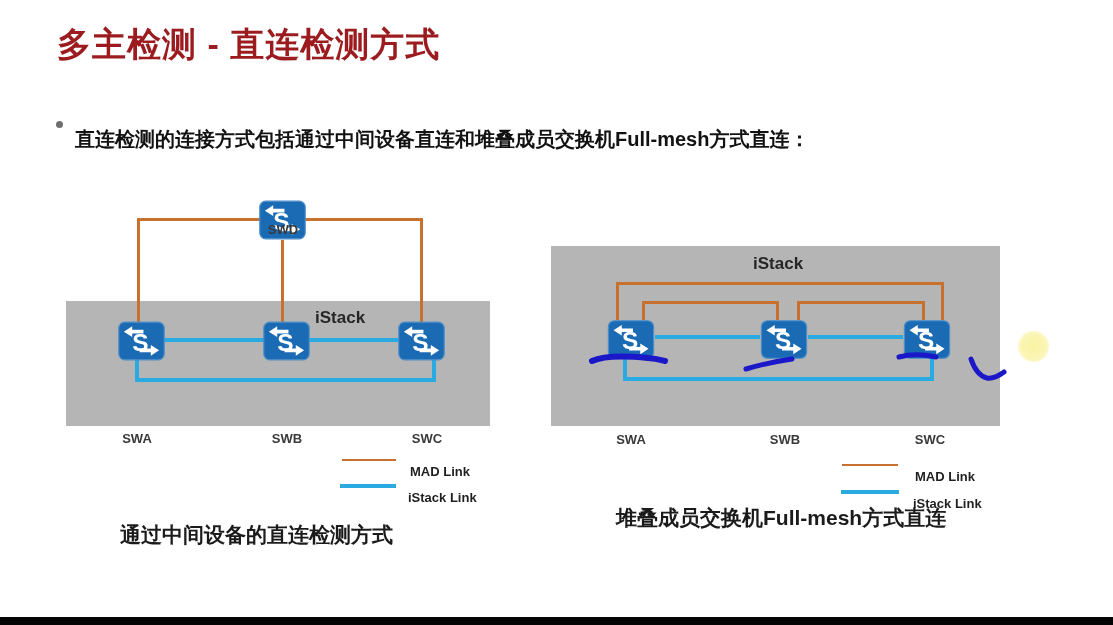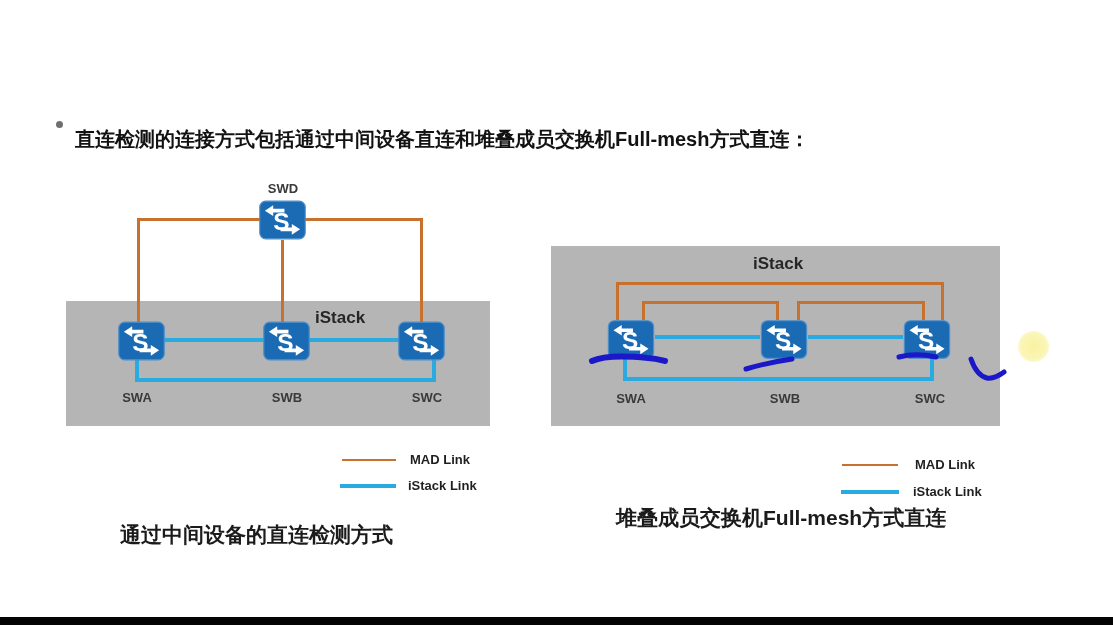--- a/index.html
+++ b/index.html
@@ -10,25 +10,25 @@
   .title{
     position:absolute;left:57px;top:22px;font-size:34px;font-weight:bold;
     color:#9B1B1E;letter-spacing:1px;white-space:nowrap;
   }
   .bullet-dot{position:absolute;left:56px;top:121px;width:7px;height:7px;border-radius:50%;background:#6f6f6f;}
   .bullet-text{position:absolute;left:75px;top:126px;font-size:20px;font-weight:600;color:#121212;white-space:nowrap;}
   .graybox{position:absolute;background:#B5B5B5;}
   .line{position:absolute;}
   .mad{background:#C8702E;}
   .istk{background:#29ABE2;}
-  .node-label{position:absolute;width:50px;text-align:center;font-size:13px;font-weight:bold;color:#3a3a3a;}
+  .node-label{position:absolute;width:50px;text-align:center;font-size:13px;font-weight:bold;color:#3a3a3a;margin-top:41px;}
   .istack-label{position:absolute;font-size:17px;font-weight:bold;color:#262626;}
   .sw{position:absolute;}
   .legend-line{position:absolute;}
-  .legend-text{position:absolute;font-size:13px;font-weight:bold;color:#1f1f1f;white-space:nowrap;}
+  .legend-text{position:absolute;font-size:13px;font-weight:bold;color:#1f1f1f;white-space:nowrap;margin-top:12px;}
   .caption{position:absolute;font-size:21px;font-weight:600;color:#1b1b1b;white-space:nowrap;}
   .laser{
     position:absolute;left:1018px;top:331px;width:31px;height:31px;border-radius:50%;
     background:radial-gradient(circle,#F9F2A2 0%,#FAF5B4 55%,rgba(250,246,190,0) 100%);
   }
   .overlay{position:absolute;left:0;top:0;pointer-events:none;}
   .footer-bar{position:absolute;left:0;top:584px;width:1113px;height:33px;background:#E9E9E9;overflow:hidden;}
   .footer-slant{position:absolute;left:952px;top:0;width:220px;height:33px;background:#ffffff;transform:skewX(-14deg);transform-origin:top left;}
   .footer-text{position:absolute;top:9px;font-size:13px;color:#3e3e3e;white-space:nowrap;}
   .logo{position:absolute;left:970px;top:4px;display:flex;align-items:center;gap:6px;}
@@ -44,20 +44,21 @@
     <defs>
       <symbol id="switch-sym" viewBox="0 0 48 40">
         <rect x="0.8" y="0.8" width="46.4" height="38.4" rx="6" fill="#1B6BB4" stroke="#4E8FC9" stroke-width="1.2"></rect>
         <text x="23" y="30" font-size="25" font-weight="bold" fill="#ffffff" text-anchor="middle" font-family="Liberation Sans, sans-serif">S</text>
         <polygon fill="#ffffff" points="6,10.5 14.5,5 14.5,8.6 26,8.6 26,12.4 14.5,12.4 14.5,16"></polygon>
         <polygon fill="#ffffff" points="42,29.5 33.5,24 33.5,27.6 22,27.6 22,31.4 33.5,31.4 33.5,35"></polygon>
       </symbol>
     </defs>
   </svg>
 
+  <div class="title">多主检测 - 直连检测方式</div>
   <div class="bullet-dot"></div>
   <div class="bullet-text">直连检测的连接方式包括通过中间设备直连和堆叠成员交换机Full-mesh方式直连：</div>
 
   <div class="graybox" style="left:66px;top:301px;width:424px;height:125px;"></div>
 
   <div class="line mad" style="left:137px;top:218px;width:286px;height:3px;"></div>
   <div class="line mad" style="left:137px;top:218px;width:3px;height:104px;"></div>
   <div class="line mad" style="left:281px;top:240px;width:3px;height:82px;"></div>
   <div class="line mad" style="left:420px;top:218px;width:3px;height:104px;"></div>
 

